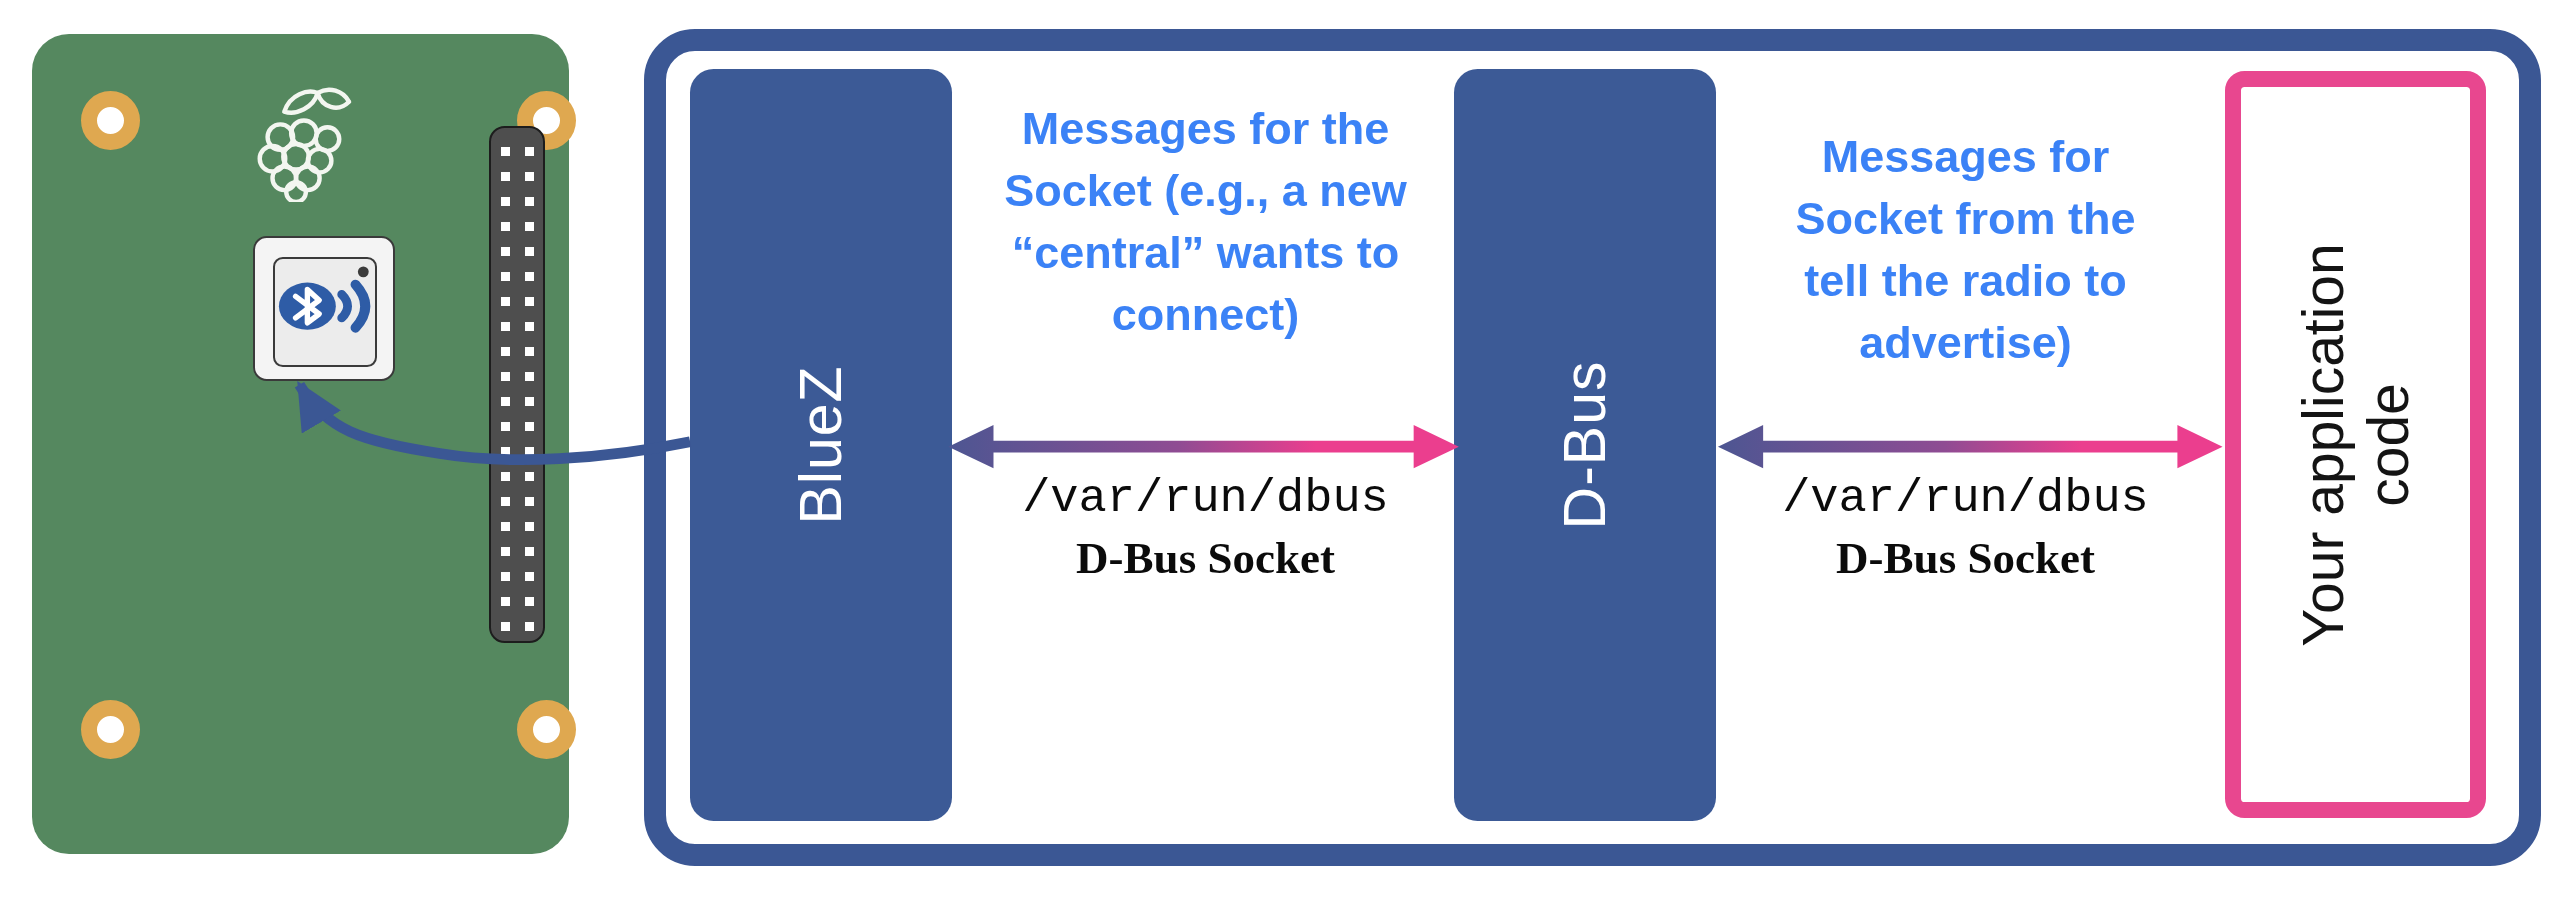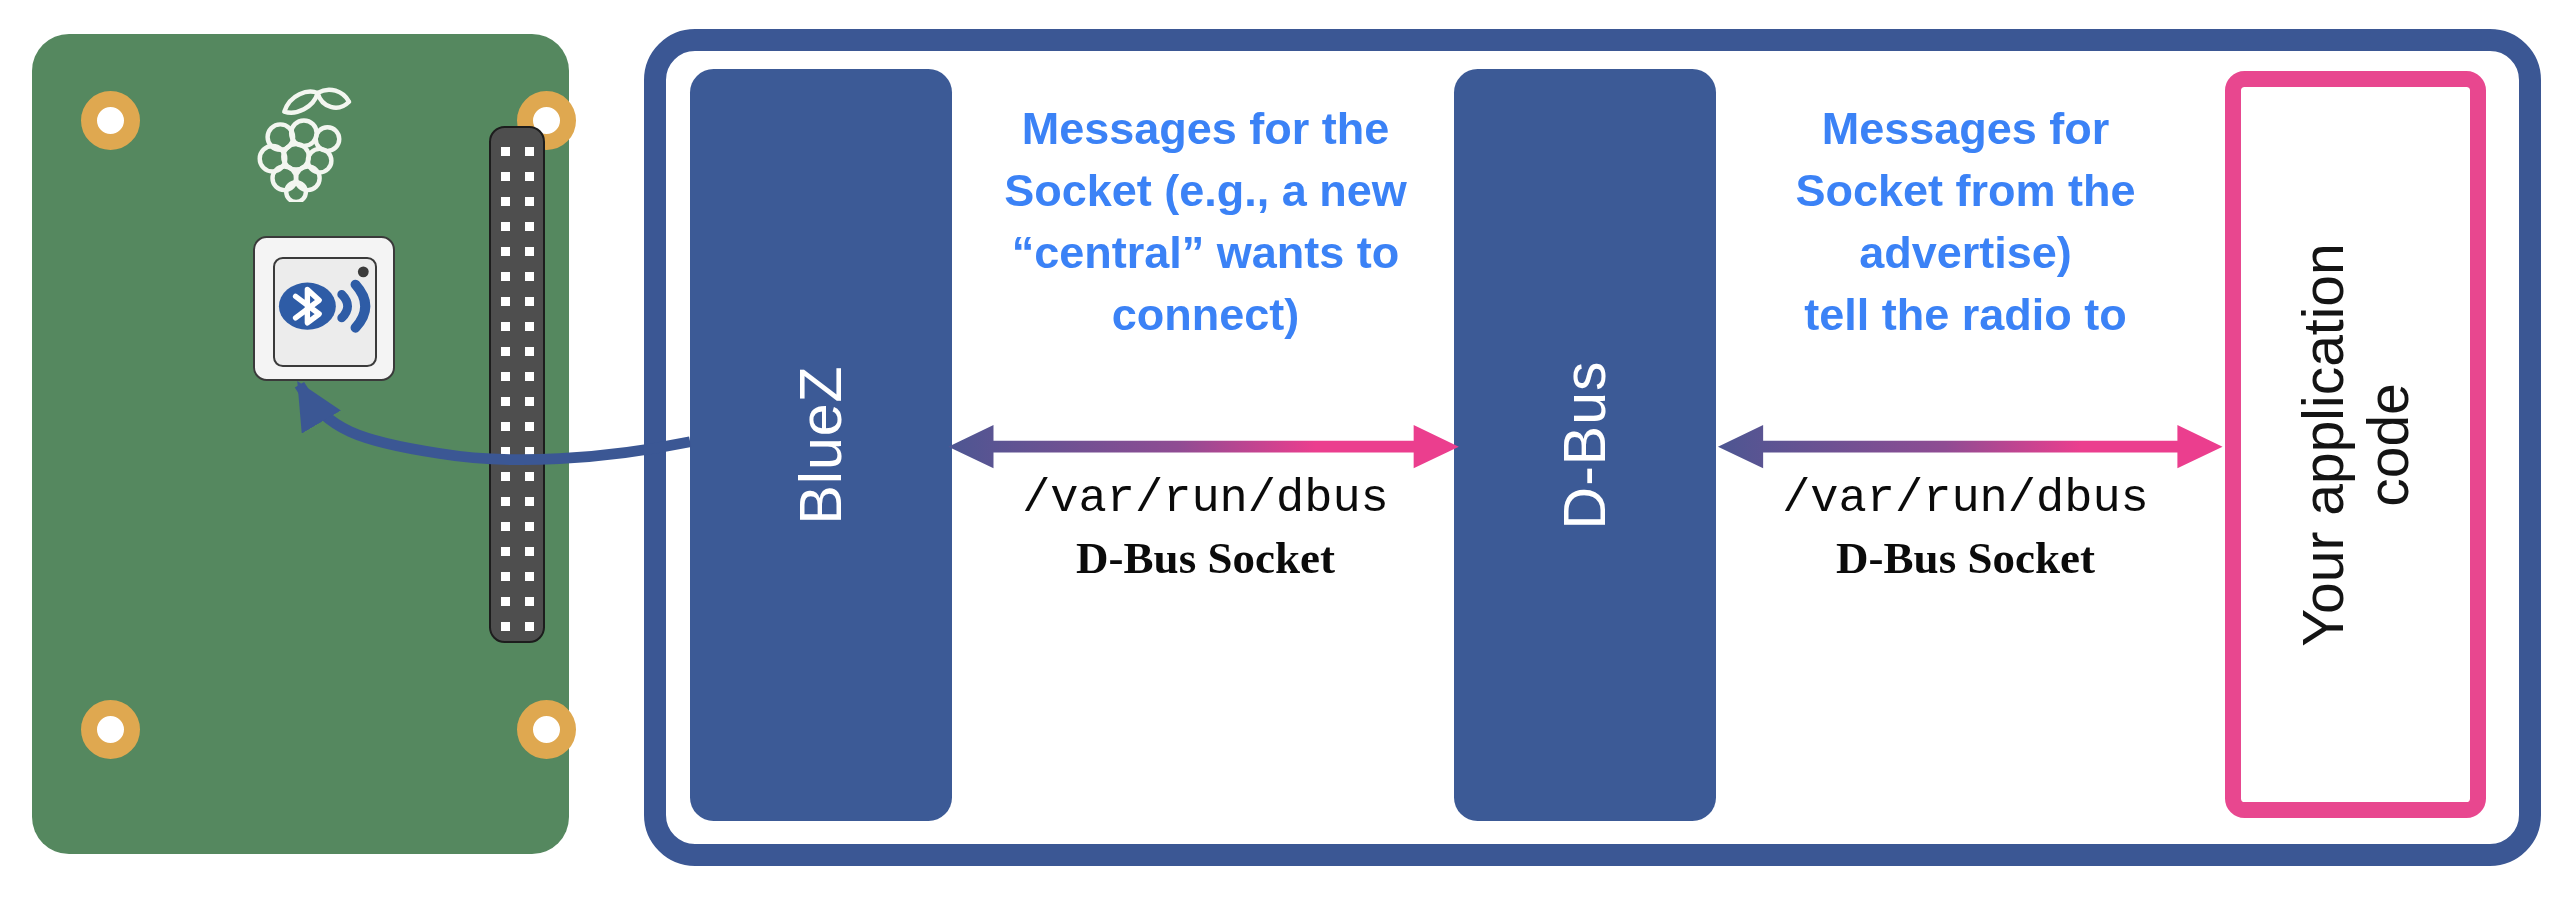--- a/index.html
+++ b/index.html
@@ -47,21 +47,21 @@
   .appbox{position:absolute;left:2225px;top:71px;width:261px;height:747px;
           background:#fff;border:16.7px solid var(--pink);border-radius:19.6px;}
   .appbox .vwrap{position:absolute;left:50%;top:50%;
           transform:translate(-50%,-50%) rotate(-90deg);color:#141414;
           font-size:57px;font-weight:400;line-height:65px;text-align:center;}
   .appbox .vwrap div{white-space:nowrap;}
 
   
   .note{position:absolute;top:98px;width:495px;text-align:center;color:#3b82f6;
         font-size:45px;line-height:62px;font-weight:700;}
-  .note.left{left:958px;} .note.right{left:1718px;}
+  .note.left{left:958px;} .note.right{left:1718px;margin-top:28px;}
   .note span{display:block;white-space:nowrap;}
 
   .socket{position:absolute;top:471px;width:495px;text-align:center;color:#0b0b0b;}
   .socket.left{left:958px;} .socket.right{left:1718px;}
   .socket .path{font-family:"Liberation Mono",monospace;font-weight:400;
         font-size:47px;line-height:55px;white-space:nowrap;}
   .socket .label{font-size:45px;line-height:65px;font-weight:700;white-space:nowrap;font-family:Liberation Serif, serif;}
 
   .arrows{position:absolute;left:0;top:0;width:2576px;height:911px;pointer-events:none;}
 </style>
@@ -129,22 +129,22 @@
   <div class="note left">
     <span>Messages for the</span>
     <span>Socket (e.g., a new</span>
     <span>“central” wants to</span>
     <span>connect)</span>
   </div>
 
   <div class="note right">
     <span>Messages for</span>
     <span>Socket from the</span>
+    <span>tell the radio to</span>
     <span>advertise)</span>
-    <span>tell the radio to</span>
   </div>
 
   <div class="socket left">
     <div class="path">/var/run/dbus</div>
     <div class="label">D-Bus Socket</div>
   </div>
   <div class="socket right">
     <div class="path">/var/run/dbus</div>
     <div class="label">D-Bus Socket</div>
   </div>

